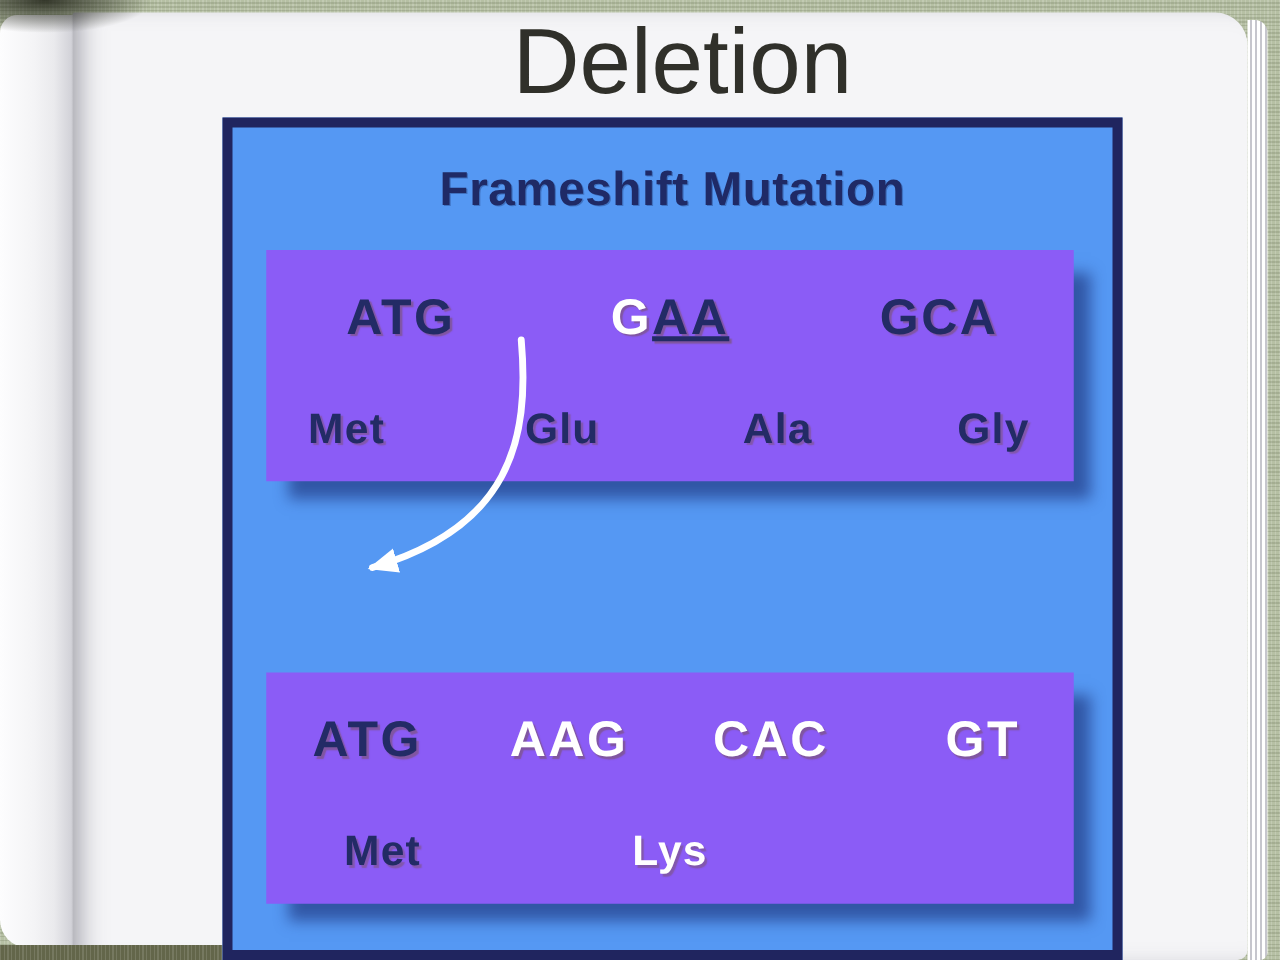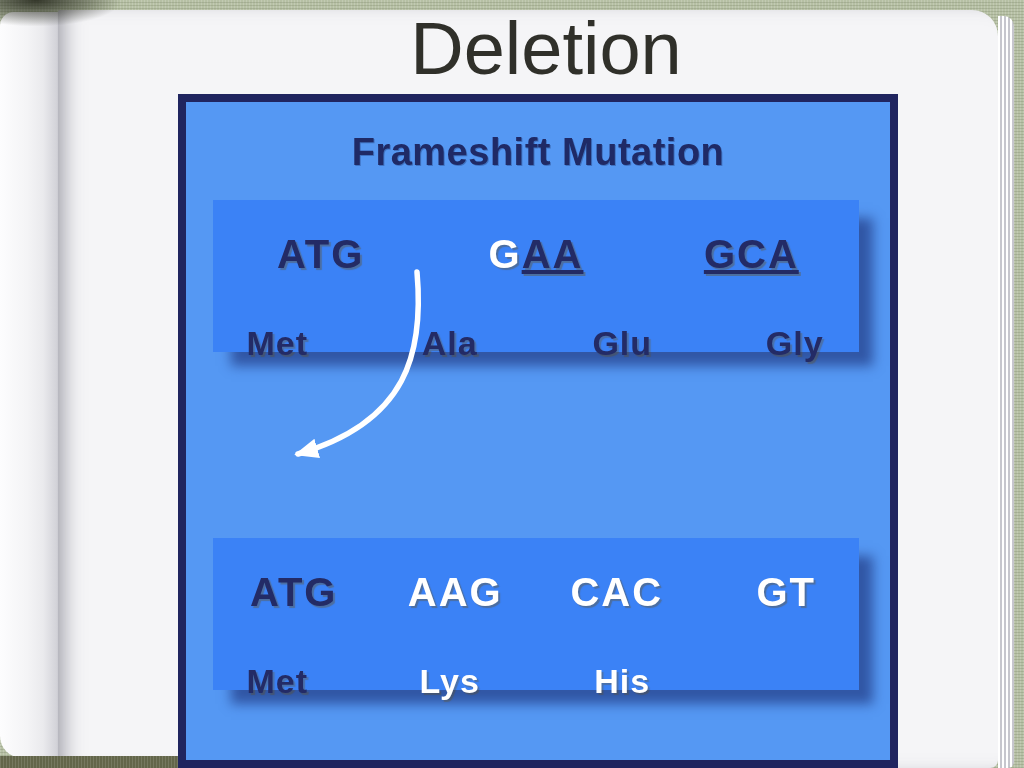--- a/index.html
+++ b/index.html
@@ -69,22 +69,22 @@
     line-height: 40px;
     font-weight: bold;
     color: #1f2a66;
     letter-spacing: 0.5px;
     text-shadow: 1px 1px 0 rgba(0,0,45,0.25);
   }
 
   
   .codon-bar {
     position: absolute;
-    left: 27px; width: 646px; height: 152px;
-    background: #3b82f6;
+    left: 27px; width: 646px; height: 185px;
+    background: #8b5cf6;
     box-shadow: 16px 16px 11px -2px rgba(28,46,118,0.62);
     z-index: 1;
   }
   .bar-original { top: 98px; }
   .bar-mutated  { top: 436px; }
   .codon-row, .amino-row {
     position: absolute; left: 0; width: 100%;
     display: flex;
   }
   .codon-row { top: 32px; }
@@ -118,41 +118,40 @@
 <div class="abs slide-title">Deletion</div>
 
 <div class="abs panel">
 
   <div class="panel-heading">Frameshift Mutation</div>
 
   <div class="codon-bar bar-original">
     <div class="codon-row">
       <div class="cell"><span style="color: rgb(35, 43, 102);">ATG</span><span></span></div>
       <div class="cell"><span style="color: rgb(255, 255, 255);">G</span><span style="color: rgb(35, 43, 102); text-decoration: underline;">AA</span></div>
-      <div class="cell"><span style="color: rgb(35, 43, 102); text-decoration: underline;">GCA</span><span></span></div>
+      <div class="cell"><span style="color: rgb(35, 43, 102);">GCA</span><span></span></div>
     </div>
     <div class="amino-row">
       <div class="cell"><span style="color: rgb(35, 43, 102);">Met</span></div>
+      <div class="cell"><span style="color: rgb(35, 43, 102);">Glu</span></div>
       <div class="cell"><span style="color: rgb(35, 43, 102);">Ala</span></div>
-      <div class="cell"><span style="color: rgb(35, 43, 102);">Glu</span></div>
       <div class="cell"><span style="color: rgb(35, 43, 102);">Gly</span></div>
     </div>
   </div>
 
   <div class="codon-bar bar-mutated">
     <div class="codon-row">
       <div class="cell"><span style="color: rgb(35, 43, 102);">ATG</span><span></span></div>
       <div class="cell"><span style="color: rgb(255, 255, 255); text-align: center;">AAG</span><span></span></div>
       <div class="cell"><span style="color: rgb(255, 255, 255);">CAC</span><span></span></div>
       <div class="cell"><span style="color: rgb(255, 255, 255); margin-left: 16px;">GT</span><span></span></div>
     </div>
     <div class="amino-row">
       <div class="cell"><span style="color: rgb(35, 43, 102);">Met</span></div>
       <div class="cell"><span style="color: rgb(255, 255, 255);">Lys</span></div>
-      <div class="cell"><span style="color: rgb(255, 255, 255);">His</span></div>
       <div class="cell"><span style="color: rgb(255, 255, 255);"></span></div>
     </div>
   </div>
 
   <svg class="arrow-layer" viewBox="0 0 704 658" width="704" height="658" xmlns="http://www.w3.org/2000/svg">
     <defs>
       <marker id="arrowhead" viewBox="0 0 26 24" markerWidth="26" markerHeight="24" refX="20" refY="12" orient="auto" markerUnits="userSpaceOnUse">
         <path d="M0 2 L24 12 L0 22 Z" fill="#ffffff"></path>
       </marker>
     </defs>

